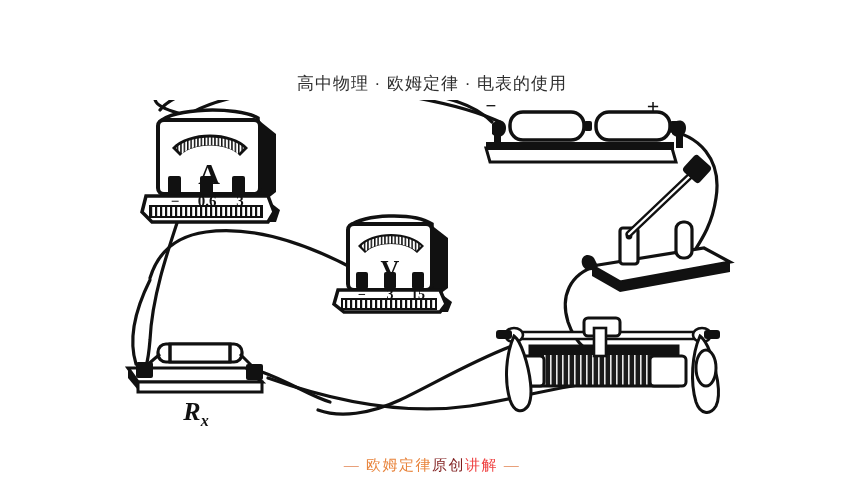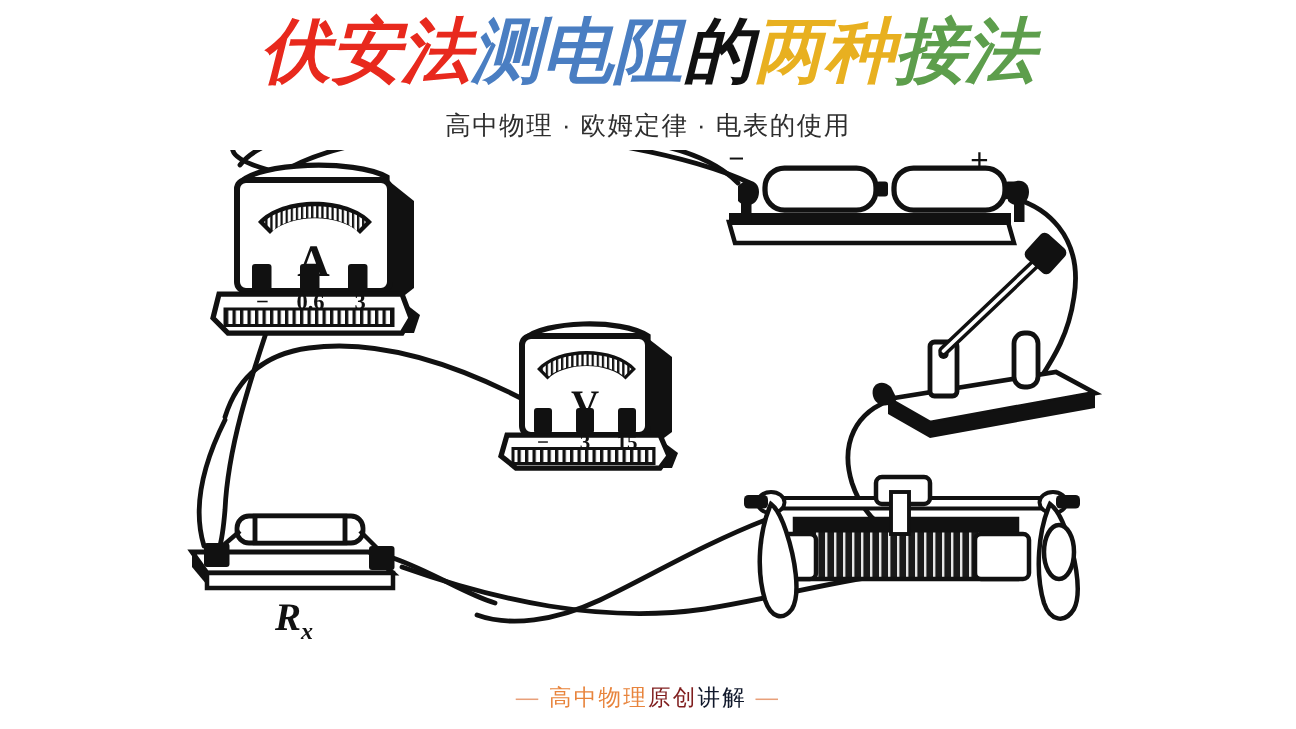--- a/index.html
+++ b/index.html
@@ -53,23 +53,20 @@
   }
   #figure svg{display:block;width:864px;height:350px;}
 
   .lbl{font-family:"Liberation Serif","DejaVu Serif",serif;fill:#111;}
 </style>
 </head>
 <body>
 
 <div id="slide">
 
-  <div class="title">
-    <span style="color:#e8291d">伏安法</span><span style="color:#4a7ec2">测电阻</span><span style="color:#111111">的</span><span style="color:#e8b020">两种</span><span style="color:#5d9e4c">接法</span>
-  </div>
 
   <div class="subtitle">高中物理 · 欧姆定律 · 电表的使用</div>
 
   <div id="figure">
     <svg viewBox="0 0 864 350" xmlns="http://www.w3.org/2000/svg">
       <defs>
         <pattern id="hatch" width="5" height="5" patternUnits="userSpaceOnUse">
           <rect width="5" height="5" fill="#fff"></rect>
           <rect width="2.2" height="5" fill="#111"></rect>
         </pattern>
@@ -239,16 +236,16 @@
         <rect x="136" y="262" width="17" height="16" rx="2" fill="#111"></rect>
         <rect x="246" y="264" width="17" height="16" rx="2" fill="#111"></rect>
 
         <text class="lbl" x="196" y="320" font-size="26" font-style="italic" font-weight="700" text-anchor="middle">R<tspan font-size="16" dy="6">x</tspan></text>
       </g>
 
     </svg>
   </div>
 
   <div class="footer">
-    <span class="dash">—</span>&nbsp;<span style="color:#e8843c">高中物理</span><span style="color:#7f1d1d">原创</span><span style="color:#0f172a">讲解</span>&nbsp;<span class="dash">—</span>
+    <span class="dash">—</span>&nbsp;<span style="color:#e8843c">欧姆定律</span><span style="color:#7f1d1d">原创</span><span style="color:#ef4444">讲解</span>&nbsp;<span class="dash">—</span>
   </div>
 
 </div>
 
 </body></html>

